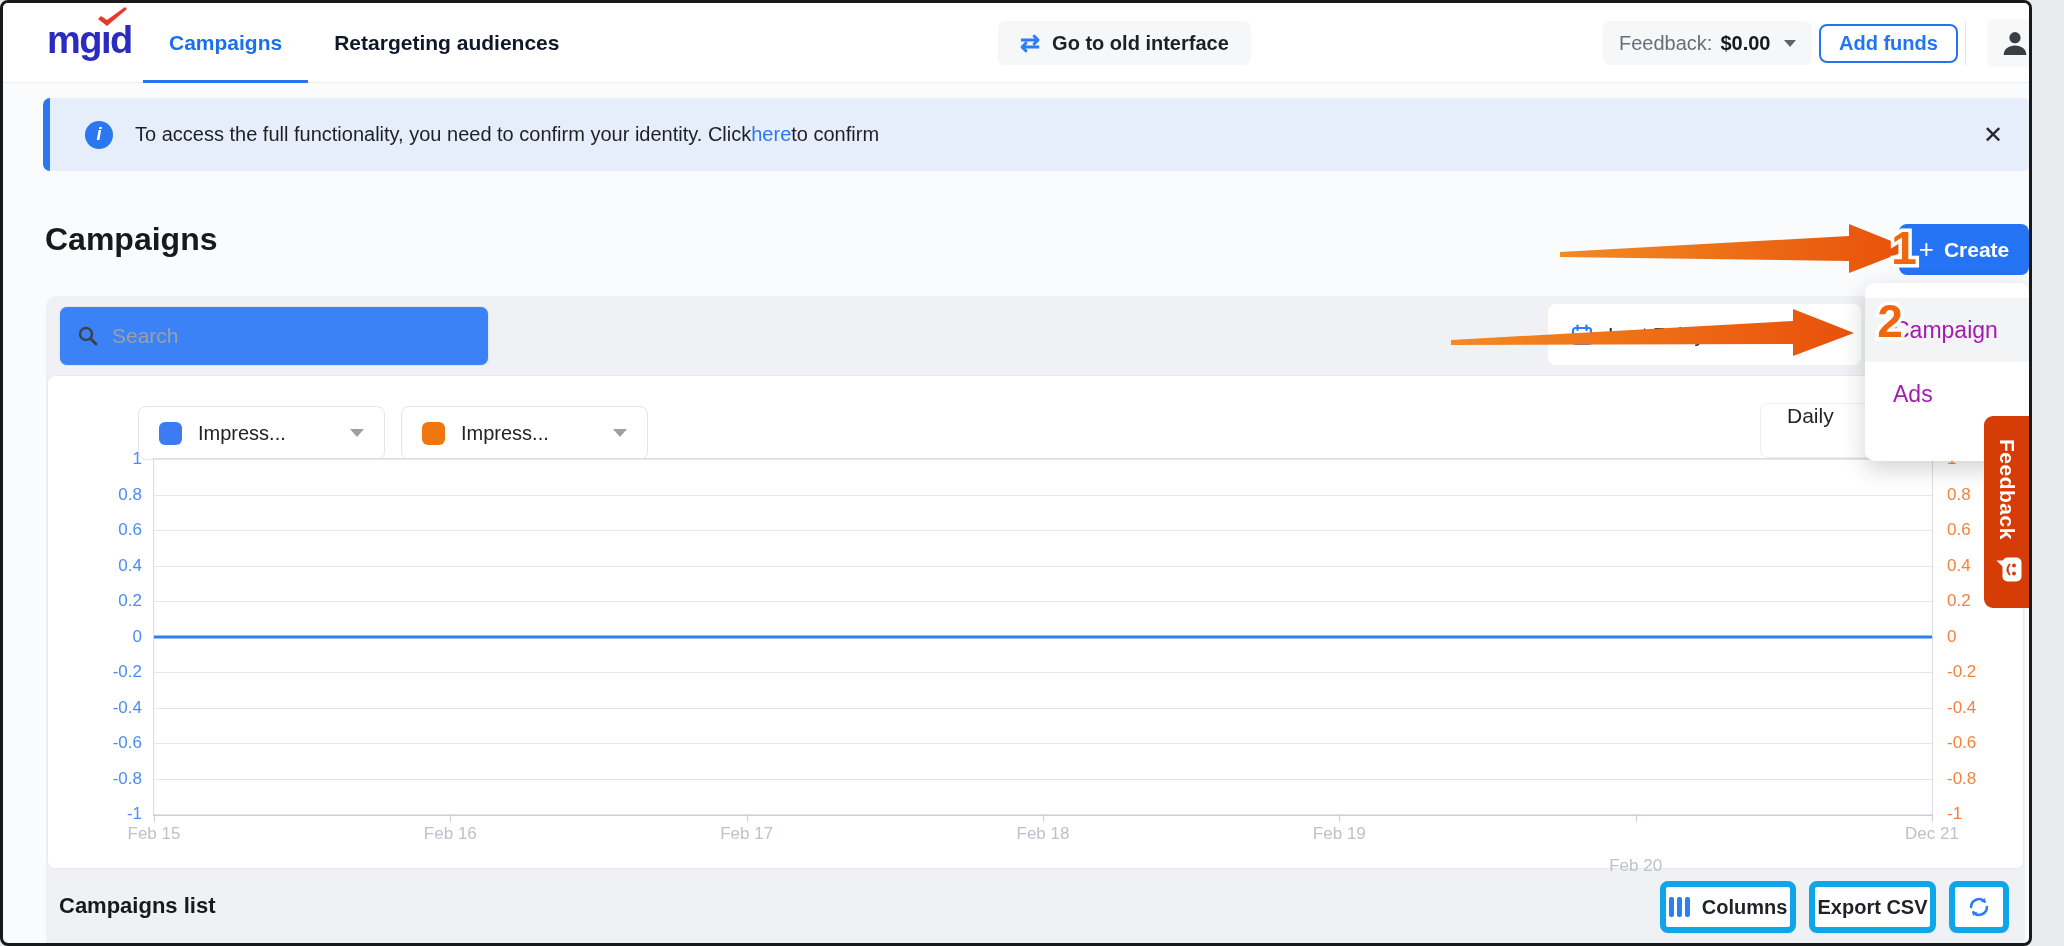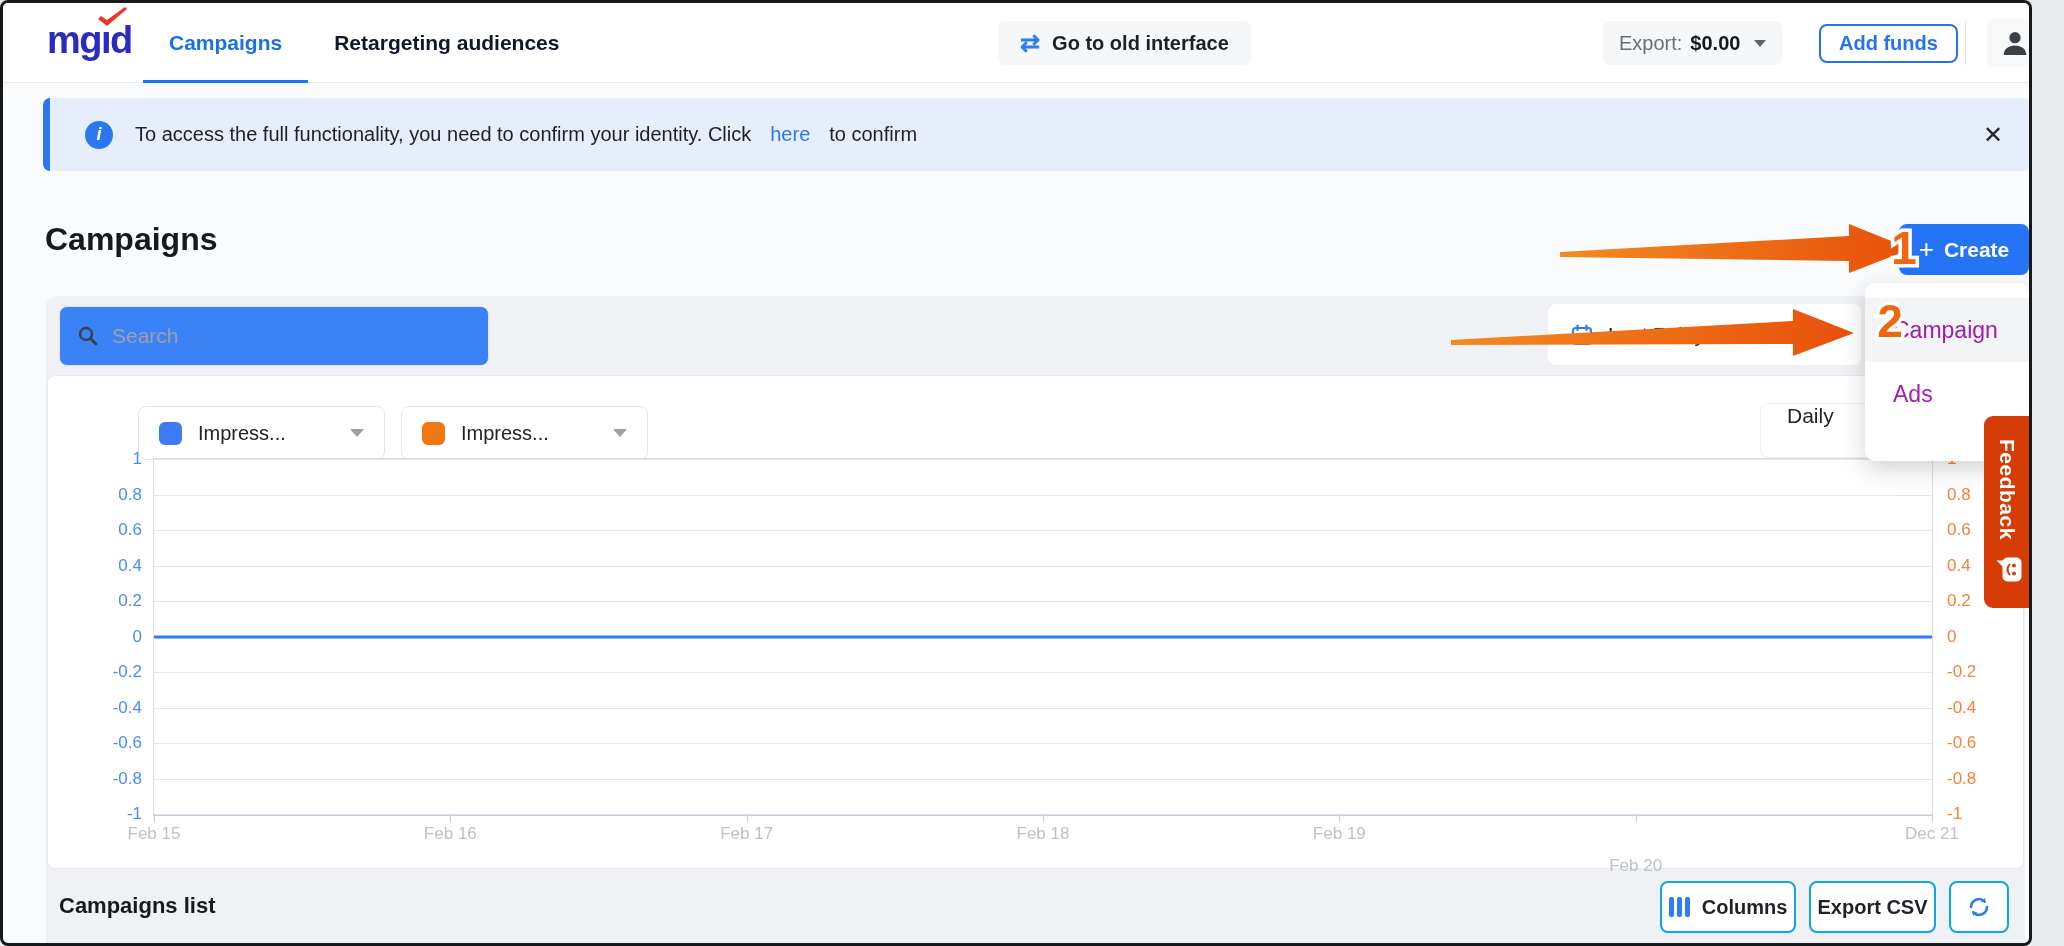--- a/index.html
+++ b/index.html
@@ -43,21 +43,21 @@
 
   
   .banner { position:absolute; left:40px; top:95px; width:1988px; height:73px;
             background:#E7EEFB; border-radius:8px; display:flex; align-items:center; z-index:5; }
   .banner::before { content:""; position:absolute; left:0; top:0; bottom:0; width:7px;
             background:#2B77F0; border-radius:8px 0 0 8px; }
   .info-icon { margin-left:42px; width:28px; height:28px; border-radius:50%; background:#2B77F0;
             color:#fff; font-size:18px; font-weight:700; display:flex; align-items:center;
             justify-content:center; font-style:italic; }
   .banner-text { margin-left:22px; font-size:20px; color:#1E2023; }
-  .banner-link { color:#2B77F0; margin:0 19px; cursor:pointer; }
+  .banner-link { color:#2B77F0; margin:0 0; cursor:pointer; }
   .banner-close { position:absolute; right:28px; top:50%; transform:translateY(-50%);
             font-size:24px; color:#26282B; cursor:pointer; }
 
   
   .page-title { position:absolute; left:42px; top:218px; font-size:32px; font-weight:700; color:#17191C; }
   .create-btn { position:absolute; left:1896px; top:221px; width:130px; height:51px;
             background:#2574F5; border-radius:8px; color:#fff; display:flex; align-items:center;
             justify-content:center; gap:10px; font-size:21px; font-weight:600; z-index:20; }
   .create-plus { font-size:26px; font-weight:400; line-height:1; margin-top:-2px; }
 
@@ -102,21 +102,21 @@
   .zeroline { position:absolute; left:0; right:0; height:3px; z-index:2; transform:translateY(-50%); }
   .tick { position:absolute; transform:translateY(-50%); font-size:17px; white-space:nowrap; }
   .tick-left { right:calc(100% + 12px); }
   .tick-right { left:calc(100% + 15px); }
   .xlabel { position:absolute; top:calc(100% + 10px); transform:translateX(-50%);
           font-size:17px; color:#BCC1CA; white-space:nowrap; }
   .xtick { position:absolute; top:100%; width:1px; height:8px; background:#C8CFDA; }
 
   
   .list-title { position:absolute; left:56px; top:890px; font-size:22px; font-weight:700; color:#17191C; }
-  .foot-btn { position:absolute; top:878px; height:52px; background:#fff; border:2px solid #0ea5e9;
+  .foot-btn { position:absolute; top:878px; height:52px; background:#fff; border:6px solid #0ea5e9;
           border-radius:8px; box-shadow:0 1px 2px rgba(0,0,0,.04); display:flex; align-items:center;
           justify-content:center; gap:12px; font-size:20px; font-weight:600; color:#1F2328; }
   .columns-btn { left:1657px; width:136px; }
   .export-btn { left:1806px; width:127px; }
   .refresh-btn { left:1946px; width:60px; }
   .col-icon { display:flex; gap:3px; }
   .col-icon i { width:5px; height:20px; background:#2E7CF6; border-radius:2px; }
 
   
   .feedback-tab { position:absolute; right:0; top:413px; width:45px; height:192px;
@@ -143,21 +143,21 @@
     </div>
     <div class="tabs">
       <div class="tab active">Campaigns</div>
       <div class="tab">Retargeting audiences</div>
     </div>
     <div class="old-btn">
       <span class="swap-glyph">⇄</span>
       <span>Go to old interface</span>
     </div>
     <div class="balance-chip">
-      <span class="balance-label">Export:</span>
+      <span class="balance-label">Feedback:</span>
       <span class="balance-value">$0.00</span>
       <span class="caret"></span>
     </div>
     <div class="addfunds-btn">Add funds</div>
     <div class="hdr-divider"></div>
     <div class="avatar-wrap">
       <svg width="32" height="32" viewBox="0 0 24 24">
         <circle cx="12" cy="8" r="4.2" fill="#3A3F45"></circle>
         <path d="M3.5 21c0-4.6 3.8-7.2 8.5-7.2s8.5 2.6 8.5 7.2z" fill="#3A3F45"></path>
       </svg>

